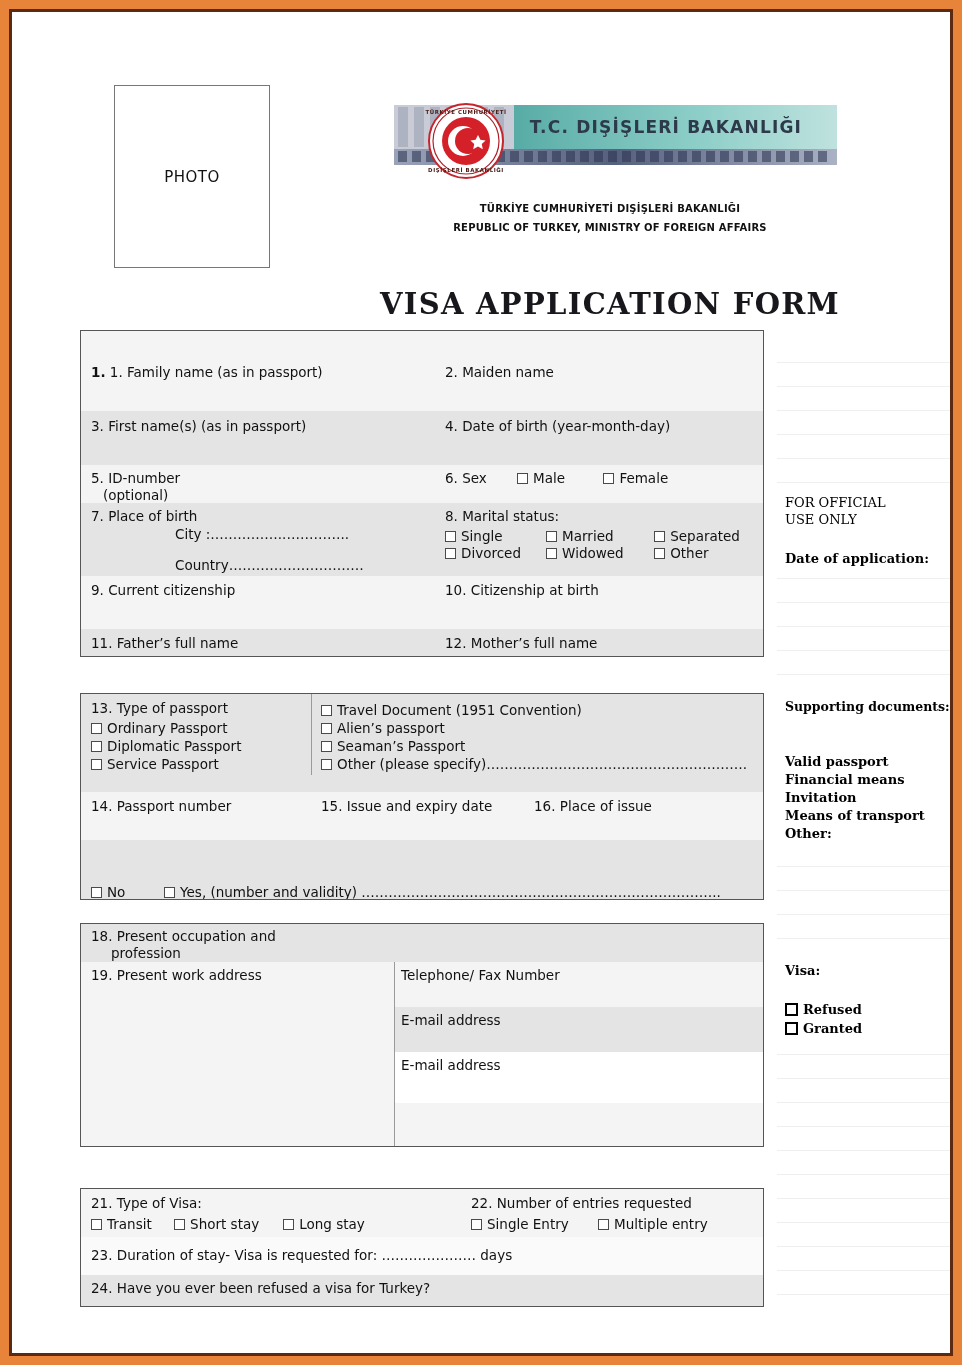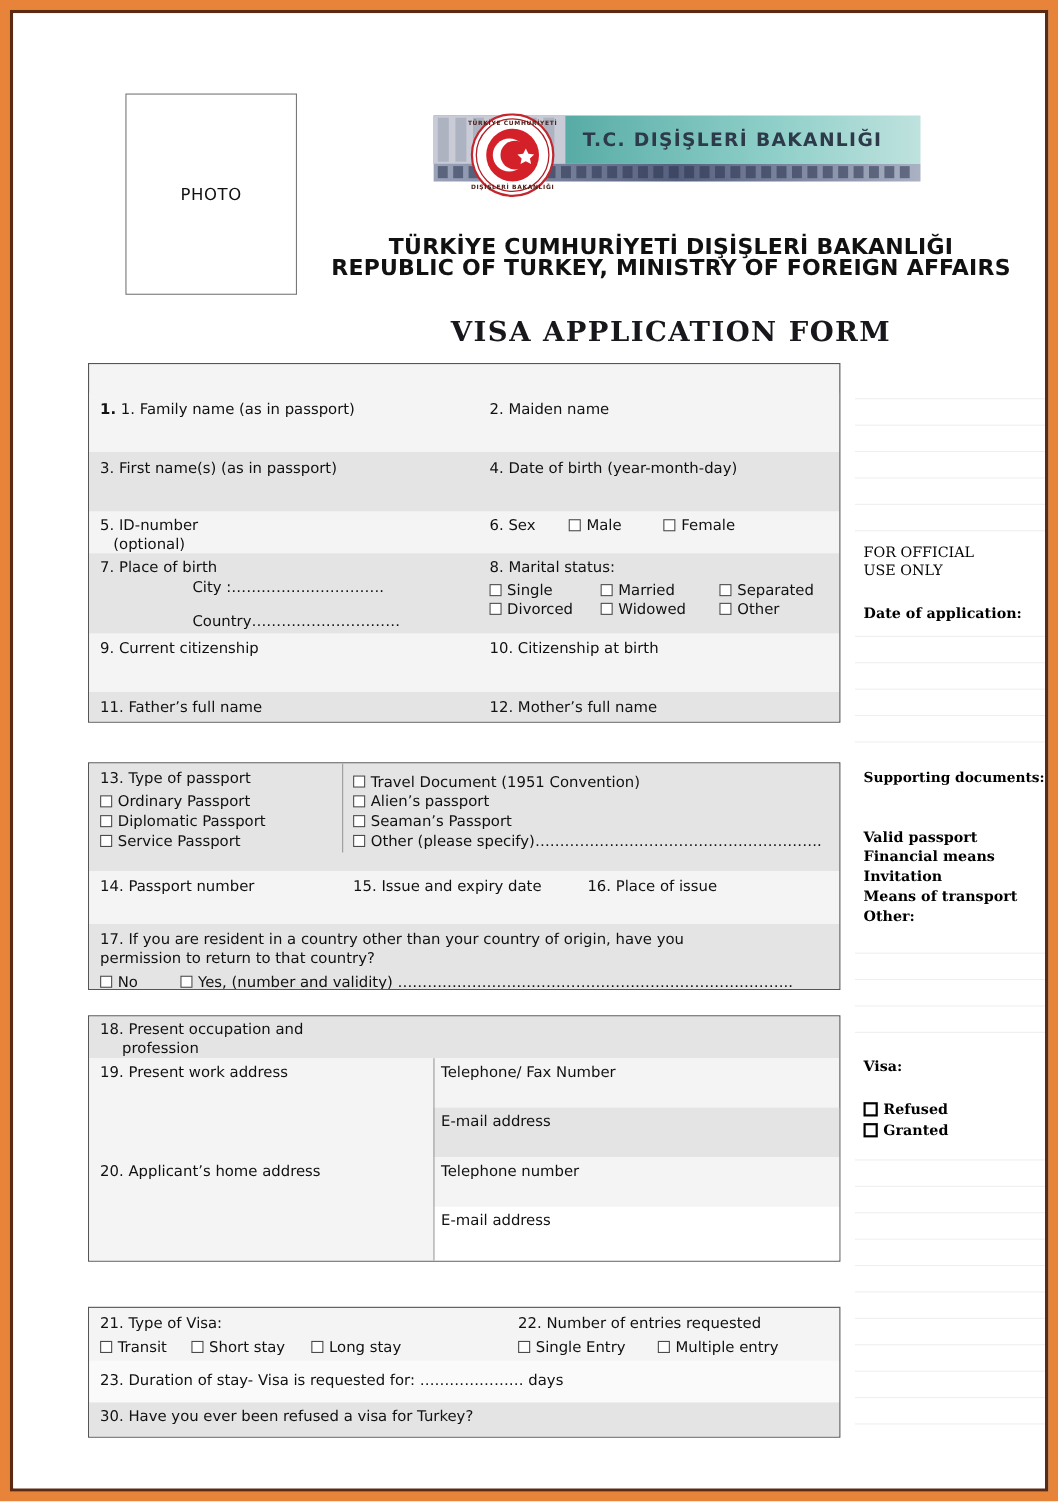--- a/index.html
+++ b/index.html
@@ -27,28 +27,28 @@
   .photo-box{
     position:absolute;left:102px;top:73px;width:156px;height:183px;
     box-sizing:border-box;border:1px solid #777;background:#fff;
     display:flex;align-items:center;justify-content:center;
     font-size:15px;letter-spacing:.5px;color:#111;
   }
   .logo-banner{
     position:absolute;left:382px;top:91px;width:443px;height:78px;text-align:center;
   }
   .ministry-lines{
-    position:absolute;left:258px;top:203px;width:680px;
-    text-align:center;font-weight:bold;font-size:20px;line-height:19px;
+    position:absolute;left:258px;top:187px;width:680px;
+    text-align:center;font-weight:bold;font-size:10px;line-height:19px;
     letter-spacing:.2px;
   }
   .form-title{
     position:absolute;left:258px;top:275px;width:680px;text-align:center;
     font-family:"DejaVu Serif","Liberation Serif",serif;
-    font-weight:bold;font-size:25px;letter-spacing:1.3px;color:#17171c;
+    font-weight:bold;font-size:29px;letter-spacing:1.3px;color:#17171c;
   }
 
   
   .block{
     position:absolute;box-sizing:border-box;
     border:1px solid #555;background:#f4f4f4;overflow:hidden;
   }
   .row{position:relative;box-sizing:border-box;width:100%;}
   .r-lite{background:#f4f4f4;}
   .r-dark{background:#e4e4e4;}
@@ -306,24 +306,20 @@
       </div>
       <div class="cell lbl" style="left:240px;top:6px;">
         <span>15. Issue and expiry date</span>
       </div>
       <div class="cell lbl" style="left:453px;top:6px;">
         <span>16. Place of issue</span>
       </div>
     </div>
 
     <div class="row r-dark" style="height:76px;">
-      <div class="cell lbl" style="left:10px;top:6px;">
-        <div>17. If you are resident in a country other than your country of origin, have you</div>
-        <div>permission to return to that country?</div>
-      </div>
       <div class="cell" style="left:10px;top:42px;">
         <span class="opt" style="width:68px;">
           <span class="cb"></span><span>No</span>
         </span>
         <span class="opt">
           <span class="cb"></span><span>Yes, (number and validity) ……………………………………………………………………..</span>
         </span>
       </div>
     </div>
   </div>
@@ -347,30 +343,20 @@
     </div>
 
     <div class="row" style="height:45px;background:transparent;">
       <div class="cell" style="left:0;top:0;width:313px;height:45px;background:#f4f4f4;"></div>
       <div class="cell" style="left:313px;top:0;width:370px;height:45px;background:#e4e4e4;"></div>
       <div class="cell lbl" style="left:320px;top:5px;">
         <span>E-mail address</span>
       </div>
     </div>
 
-    <div class="row" style="height:45px;background:transparent;">
-      <div class="cell" style="left:0;top:0;width:313px;height:45px;background:#f4f4f4;"></div>
-      <div class="cell" style="left:313px;top:0;width:370px;height:45px;background:#f4f4f4;"></div>
-      <div class="cell lbl" style="left:10px;top:5px;">
-        <span>20. Applicant’s home address</span>
-      </div>
-      <div class="cell lbl" style="left:320px;top:5px;">
-        <span>Telephone number</span>
-      </div>
-    </div>
 
     <div class="row" style="height:51px;background:transparent;">
       <div class="cell" style="left:0;top:0;width:313px;height:51px;background:#f4f4f4;"></div>
       <div class="cell" style="left:313px;top:0;width:370px;height:51px;background:#ffffff;"></div>
       <div class="cell lbl" style="left:320px;top:5px;">
         <span>E-mail address</span>
       </div>
     </div>
 
     <div class="vdiv" style="left:313px;top:38px;height:186px;"></div>
@@ -407,21 +393,21 @@
     </div>
 
     <div class="row r-lite" style="height:38px;background:#fafafa;">
       <div class="cell lbl" style="left:10px;top:10px;">
         <span>23. Duration of stay-   Visa is requested for: ………………… days</span>
       </div>
     </div>
 
     <div class="row r-dark" style="height:33px;">
       <div class="cell lbl" style="left:10px;top:5px;">
-        <span>30. Have you ever been refused a visa for Turkey?</span>
+        <span>24. Have you ever been refused a visa for Turkey?</span>
       </div>
     </div>
   </div>
 
   <div class="official">
 
     <div class="off-stripe" style="top:20px;"></div>
     <div class="off-stripe" style="top:44px;"></div>
     <div class="off-stripe" style="top:68px;"></div>
     <div class="off-stripe" style="top:92px;"></div>

